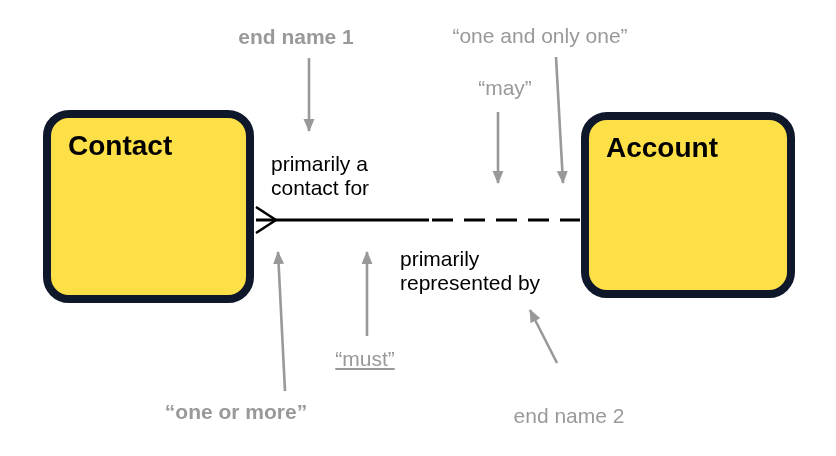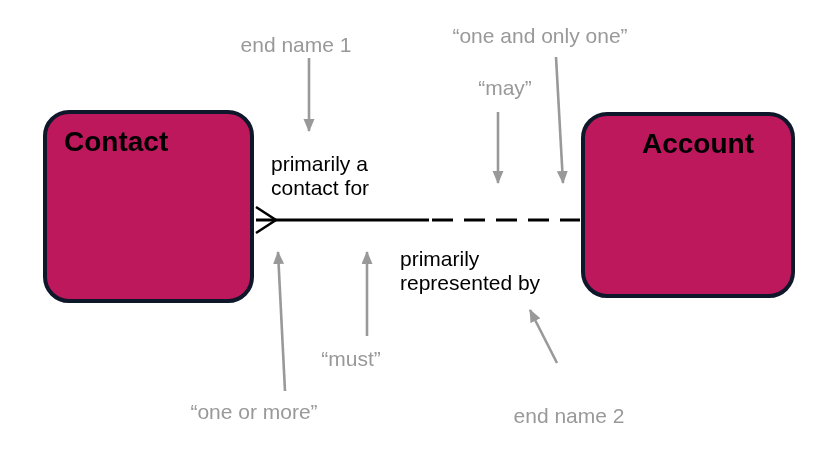--- a/index.html
+++ b/index.html
@@ -10,35 +10,35 @@
   }
   .canvas {
     position: relative;
     width: 836px;
     height: 456px;
     background: #ffffff;
     overflow: hidden;
   }
   .entity-box {
     position: absolute;
-    border: 4px solid #0f172a;
+    border: 8px solid #0f172a;
     border-radius: 26px;
-    background: #be185d;
+    background: #fde047;
     box-sizing: border-box;
   }
   .entity-box .entity-title {
     display: block;
     margin: 12px 0 0 17px;
     font-size: 28px;
     font-weight: bold;
     color: #000000;
     letter-spacing: 0px;
   }
   #contact-box { left: 43px; top: 110px; width: 211px; height: 193px; }
-  #account-box { left: 581px; top: 112px; width: 214px; height: 186px; padding-left: 40px; }
+  #account-box { left: 581px; top: 112px; width: 214px; height: 186px; }
 
   svg.overlay {
     position: absolute;
     left: 0; top: 0;
     width: 836px; height: 456px;
     pointer-events: none;
   }
 
   .label {
     position: absolute;
@@ -52,25 +52,25 @@
   .gray-label {
     color: #999999;
     font-size: 21px;
   }
   .center { text-align: center; }
   .right  { text-align: right; }
 
   #end1-label { left: 271px; top: 152px; text-align: left; }
   #end2-label { left: 400px; top: 247px; width: 172px; text-align: left; }
 
-  #end-name-1-label        { left: 216px; top: 33px;  width: 160px; }
+  #end-name-1-label        { left: 216px; top: 25px;  width: 160px; font-weight: bold; }
   #one-and-only-one-label  { left: 428px; top: 24px;  width: 224px; }
   #may-label               { left: 455px; top: 76px;  width: 100px; }
-  #must-label              { left: 301px; top: 347px; width: 100px; }
-  #one-or-more-label       { left: 169px; top: 400px; width: 170px; }
+  #must-label              { left: 315px; top: 347px; width: 100px; text-decoration: underline; }
+  #one-or-more-label       { left: 151px; top: 400px; width: 170px; font-weight: bold; }
   #end-name-2-label        { left: 489px; top: 376px; width: 160px; margin-top: 28px; }
 </style>
 </head>
 <body>
 
 <div class="canvas">
 
   <div class="entity-box" id="contact-box">
     <span class="entity-title">Contact</span>
   </div>

